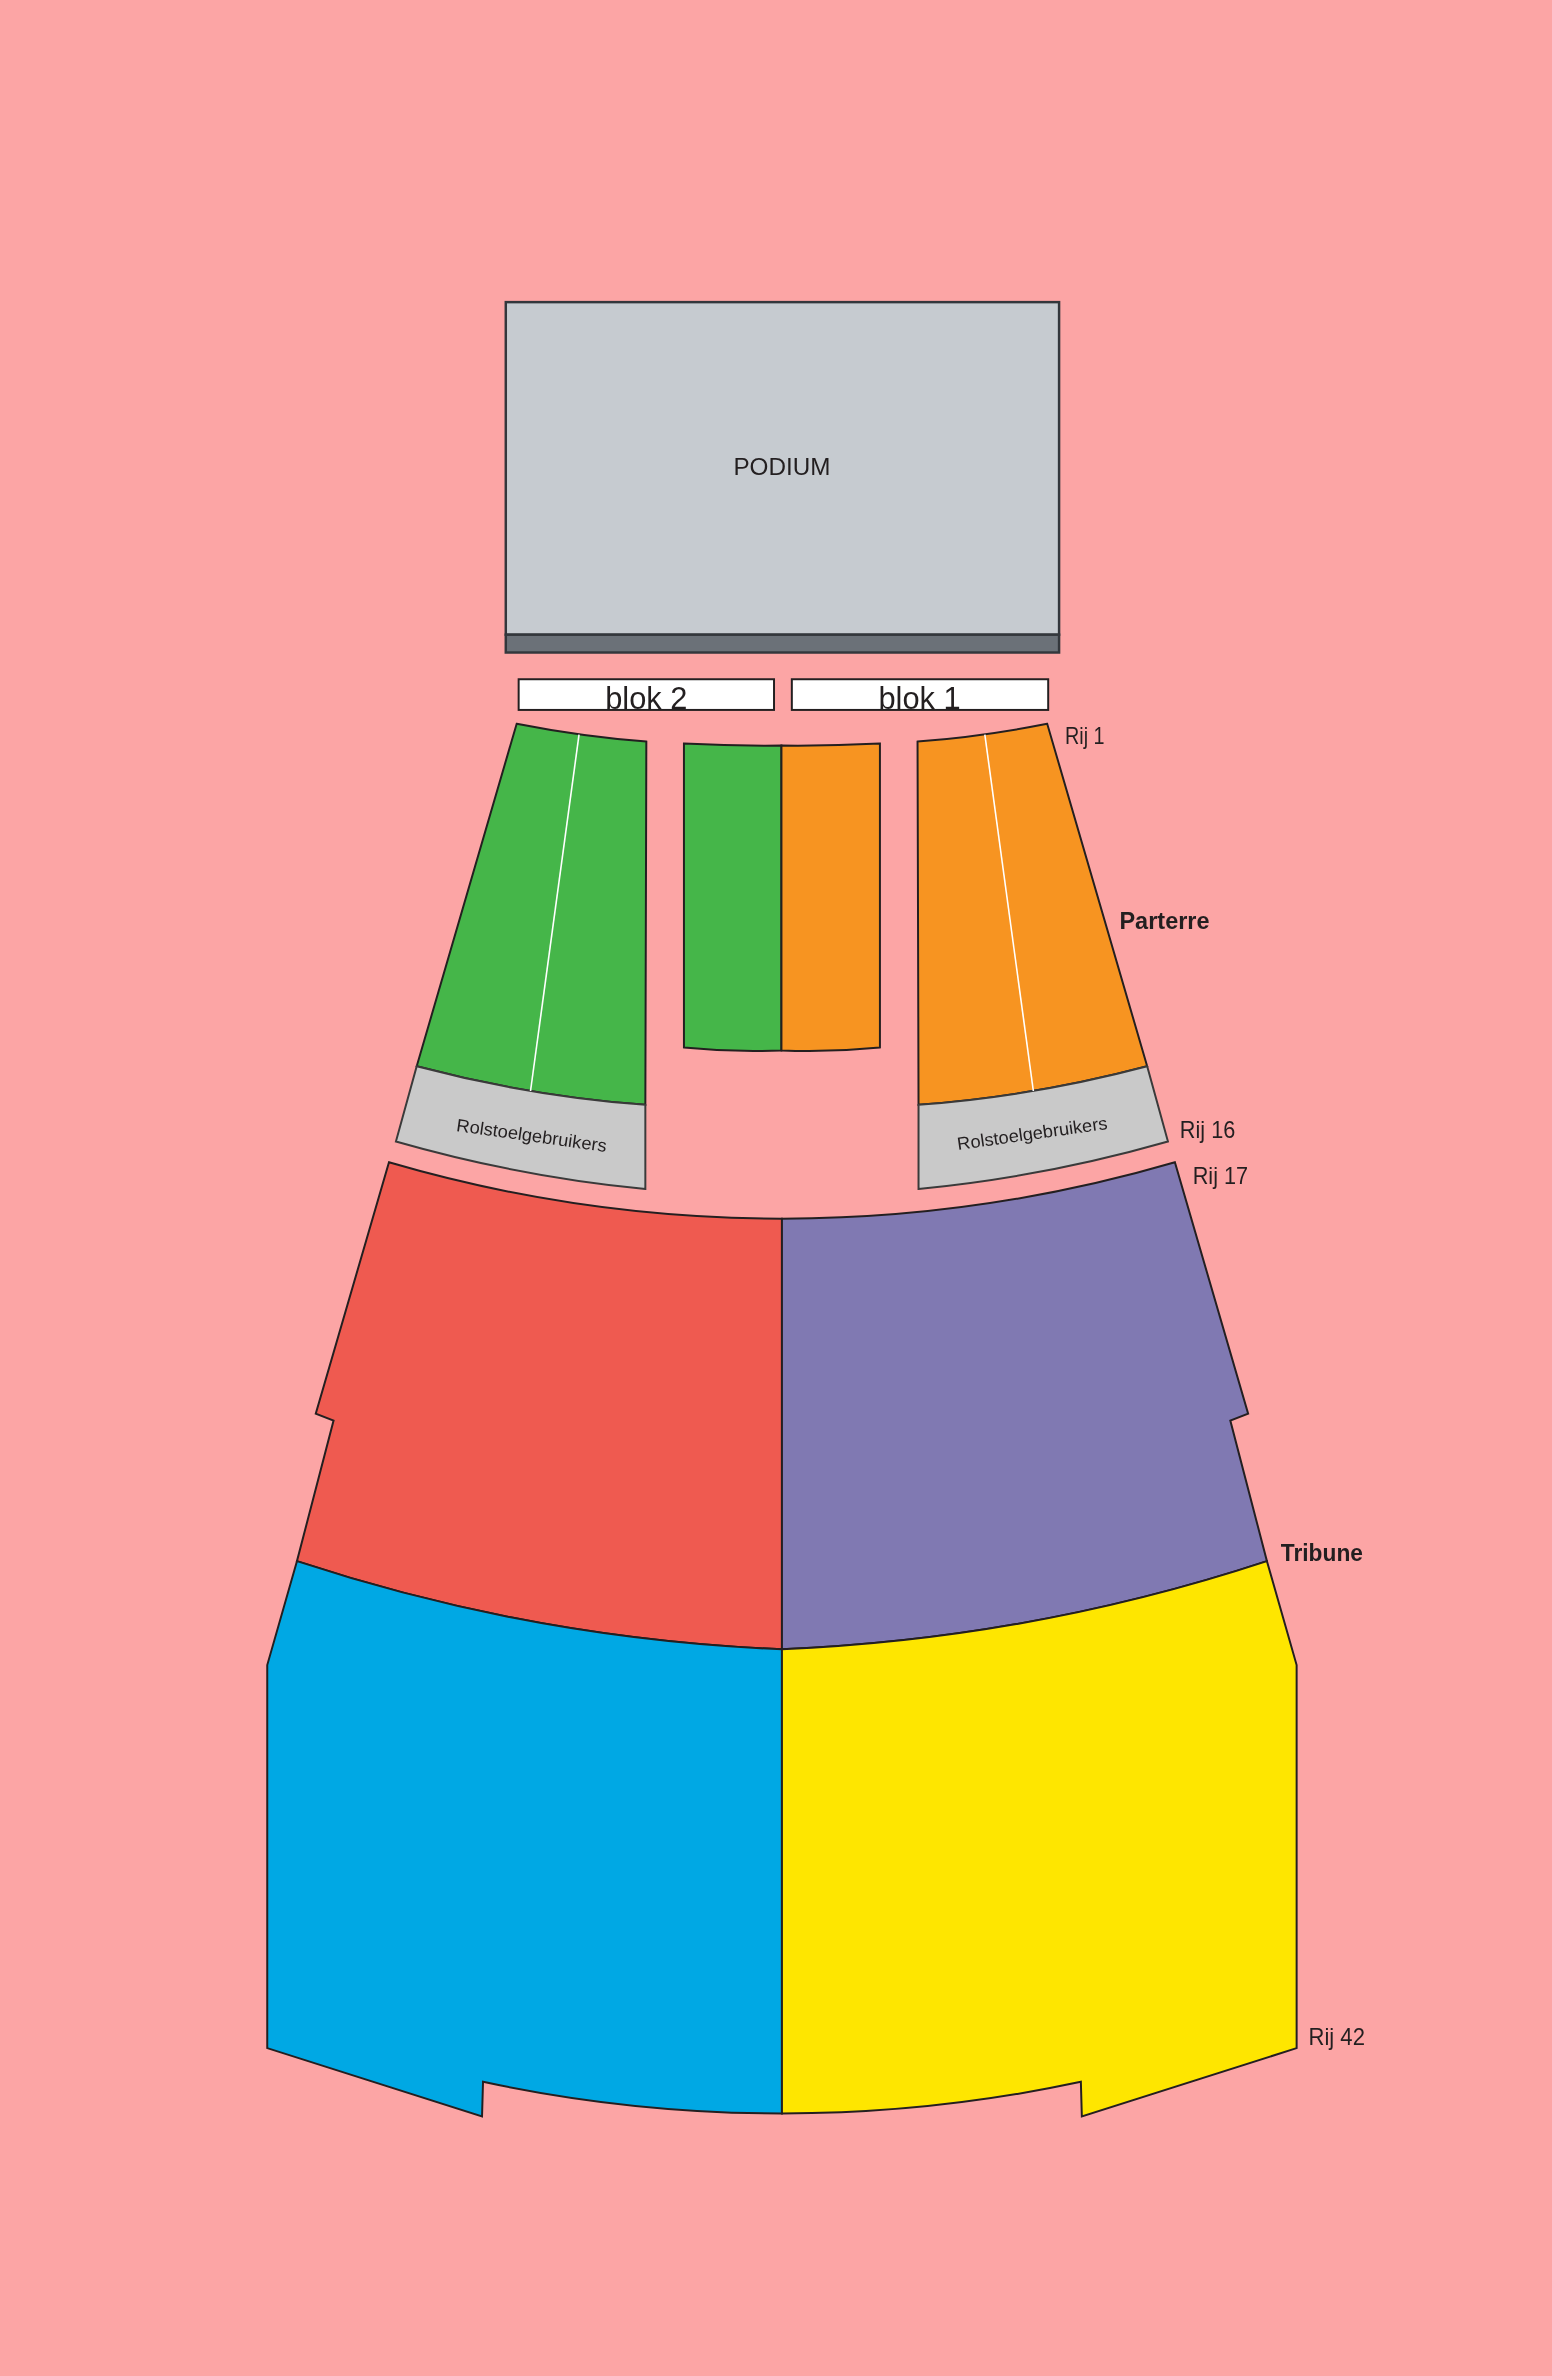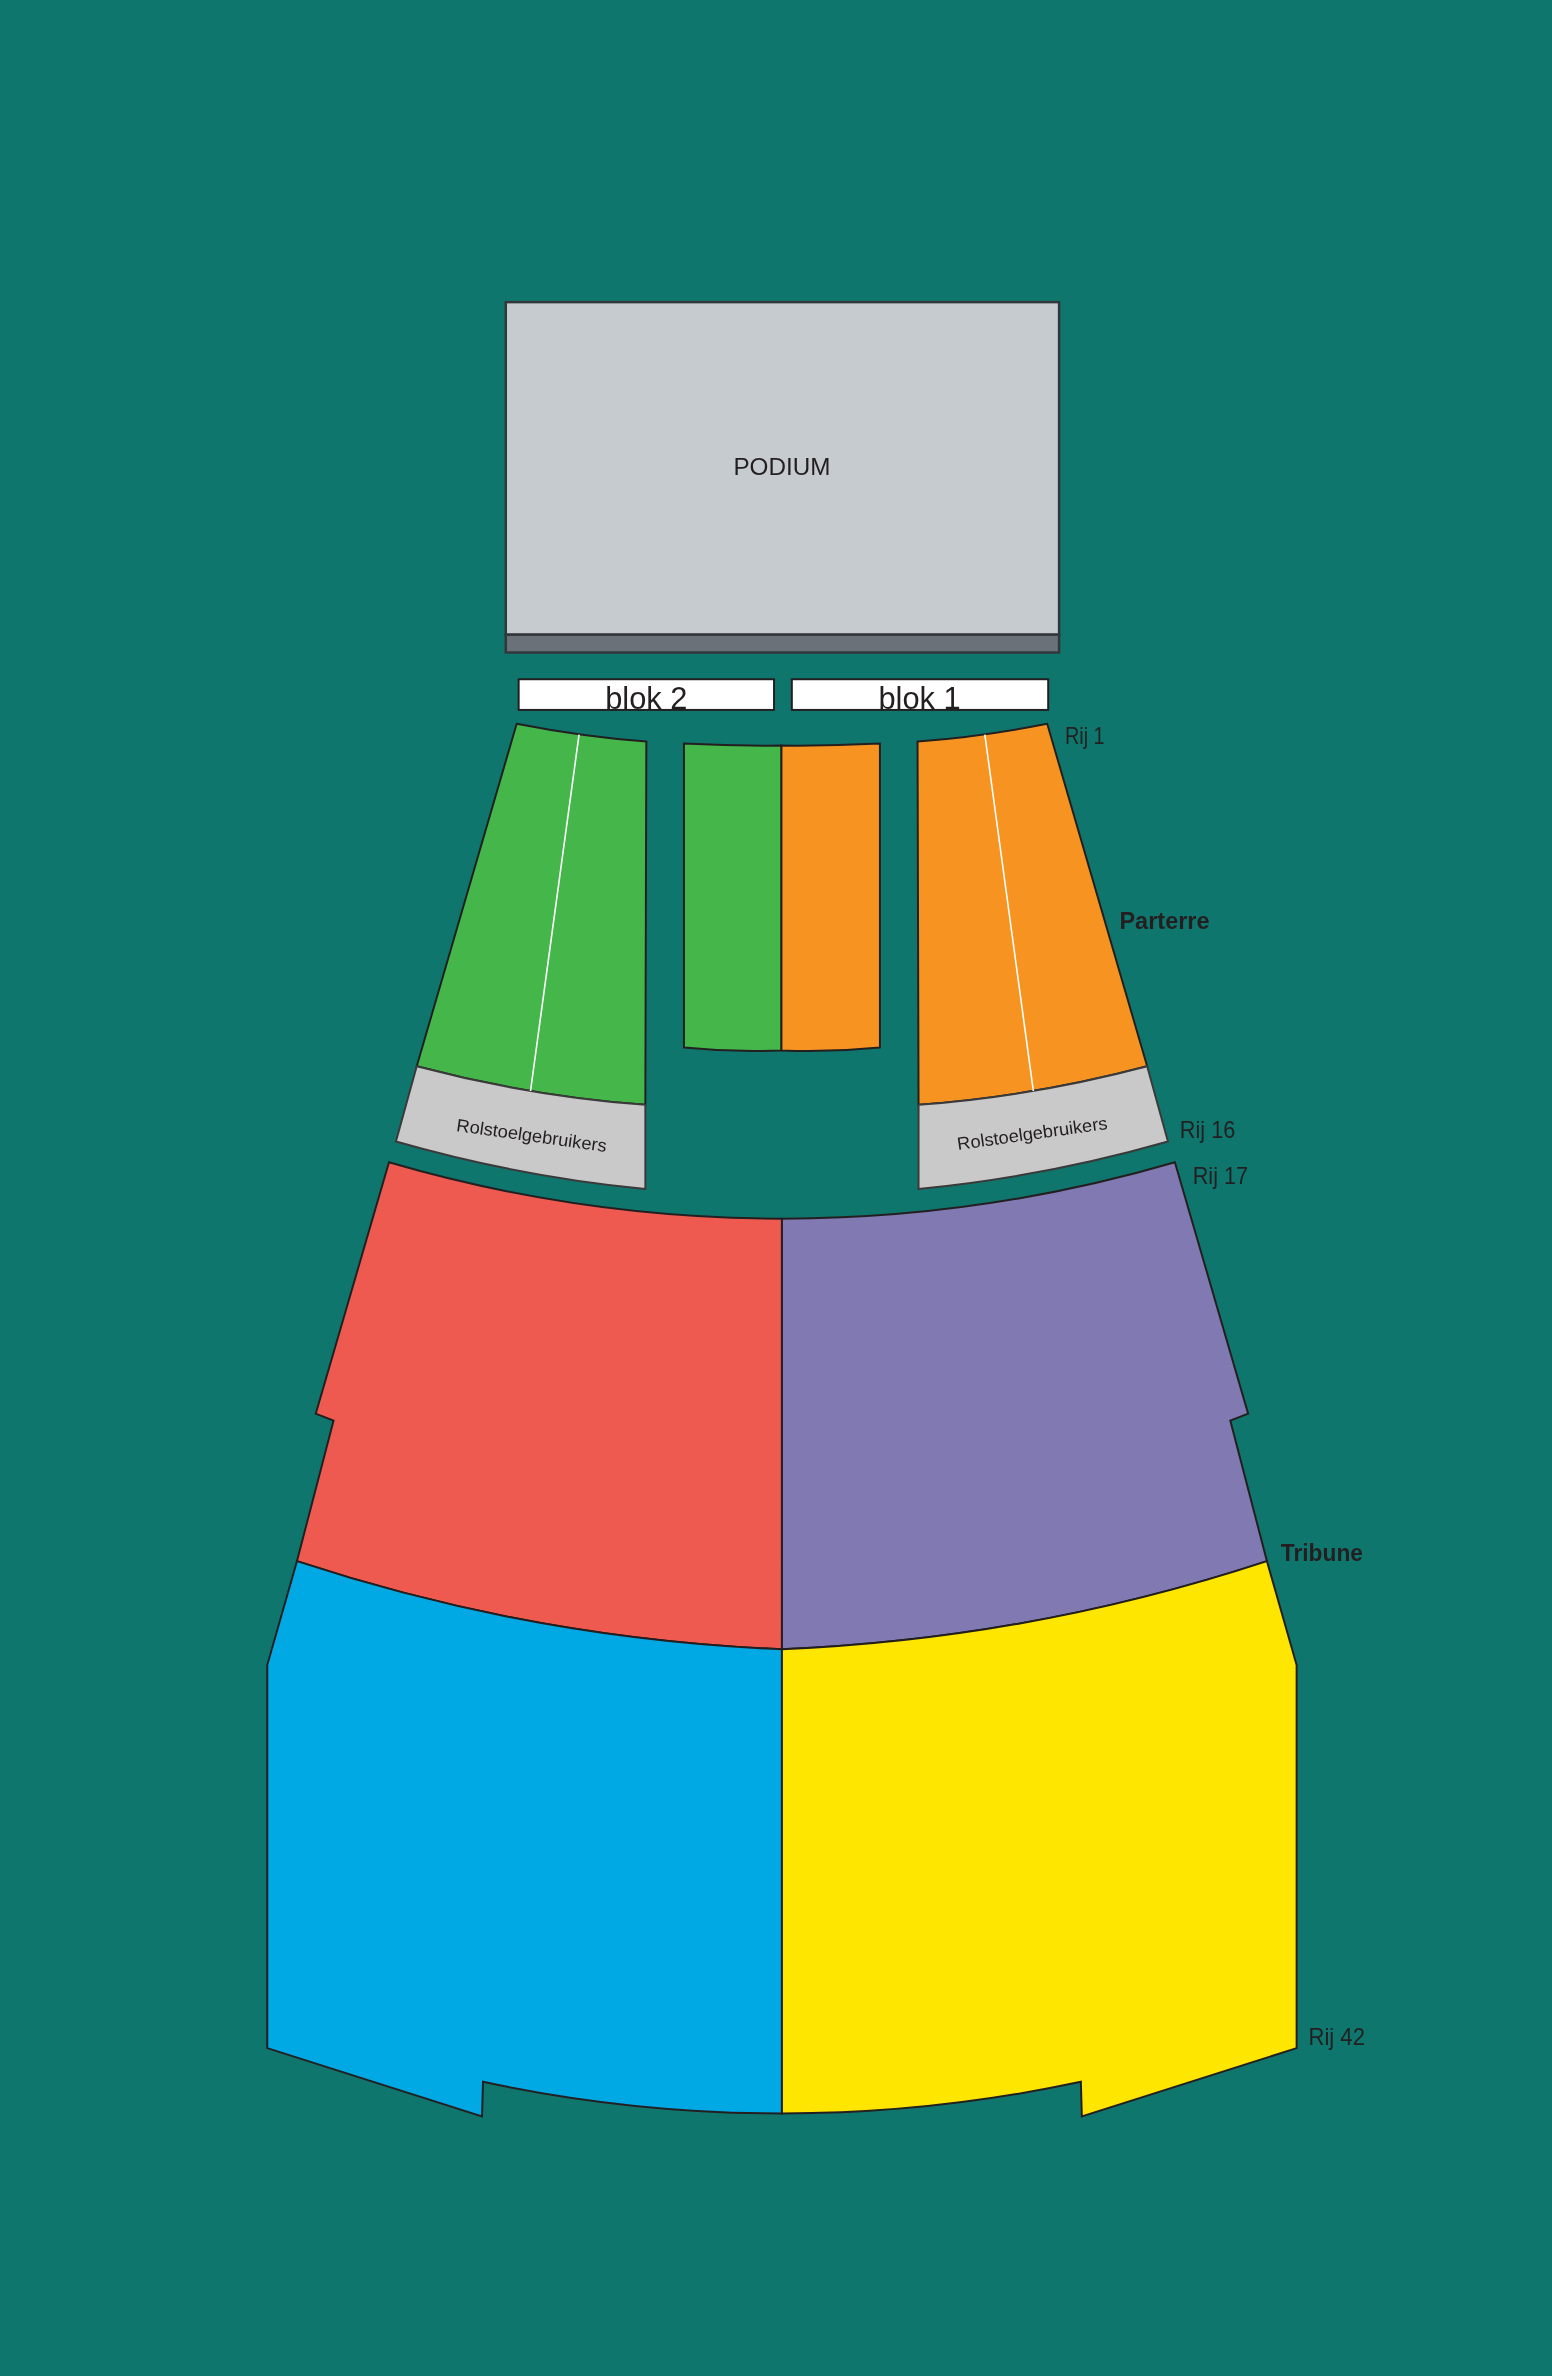--- a/index.html
+++ b/index.html
@@ -1,16 +1,16 @@
 <!DOCTYPE html>
 <html><head>
 <meta charset="utf-8">
 <style>
   html,body{margin:0;padding:0;background:#ffffff;overflow:hidden;}
-  .wrap{width:1552px;height:2376px;position:relative;background:#0f766e;}
+  .wrap{width:1552px;height:2376px;position:relative;background:#fca5a5;}
   svg{display:block;}
   text{font-family:"Liberation Sans", sans-serif;fill:#231f20;}
 </style>
 </head>
 <body>
 <div class="wrap">
 <svg width="1552" height="2376" viewBox="0 0 1568 2400" xmlns="http://www.w3.org/2000/svg">
 
   <rect x="511" y="305" width="559" height="336" fill="#c6cbd0" stroke="#33373c" stroke-width="2.5"></rect>
 

